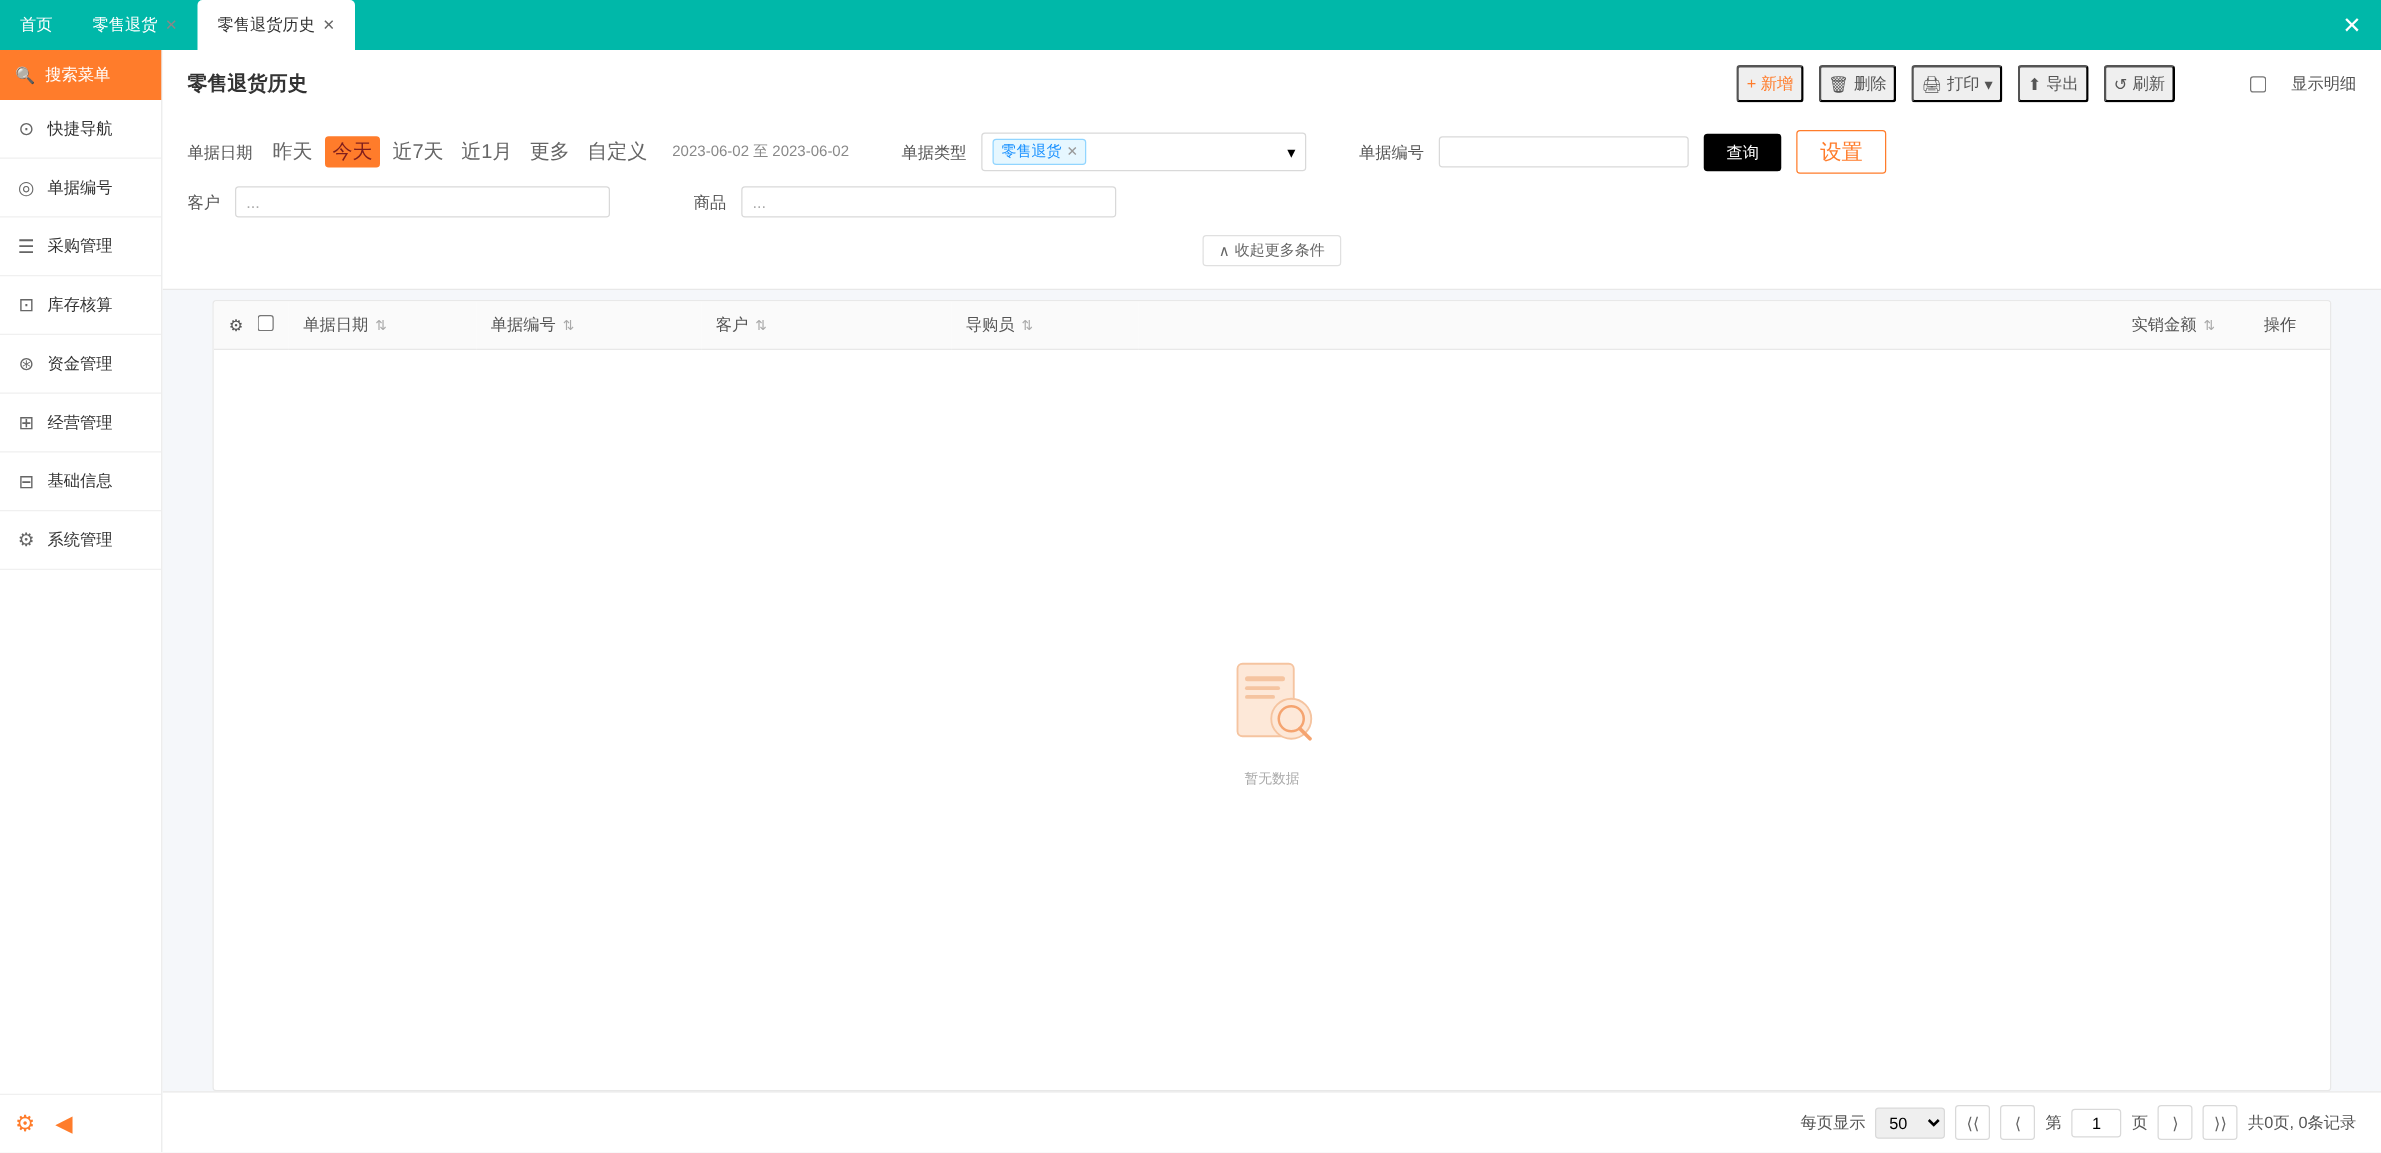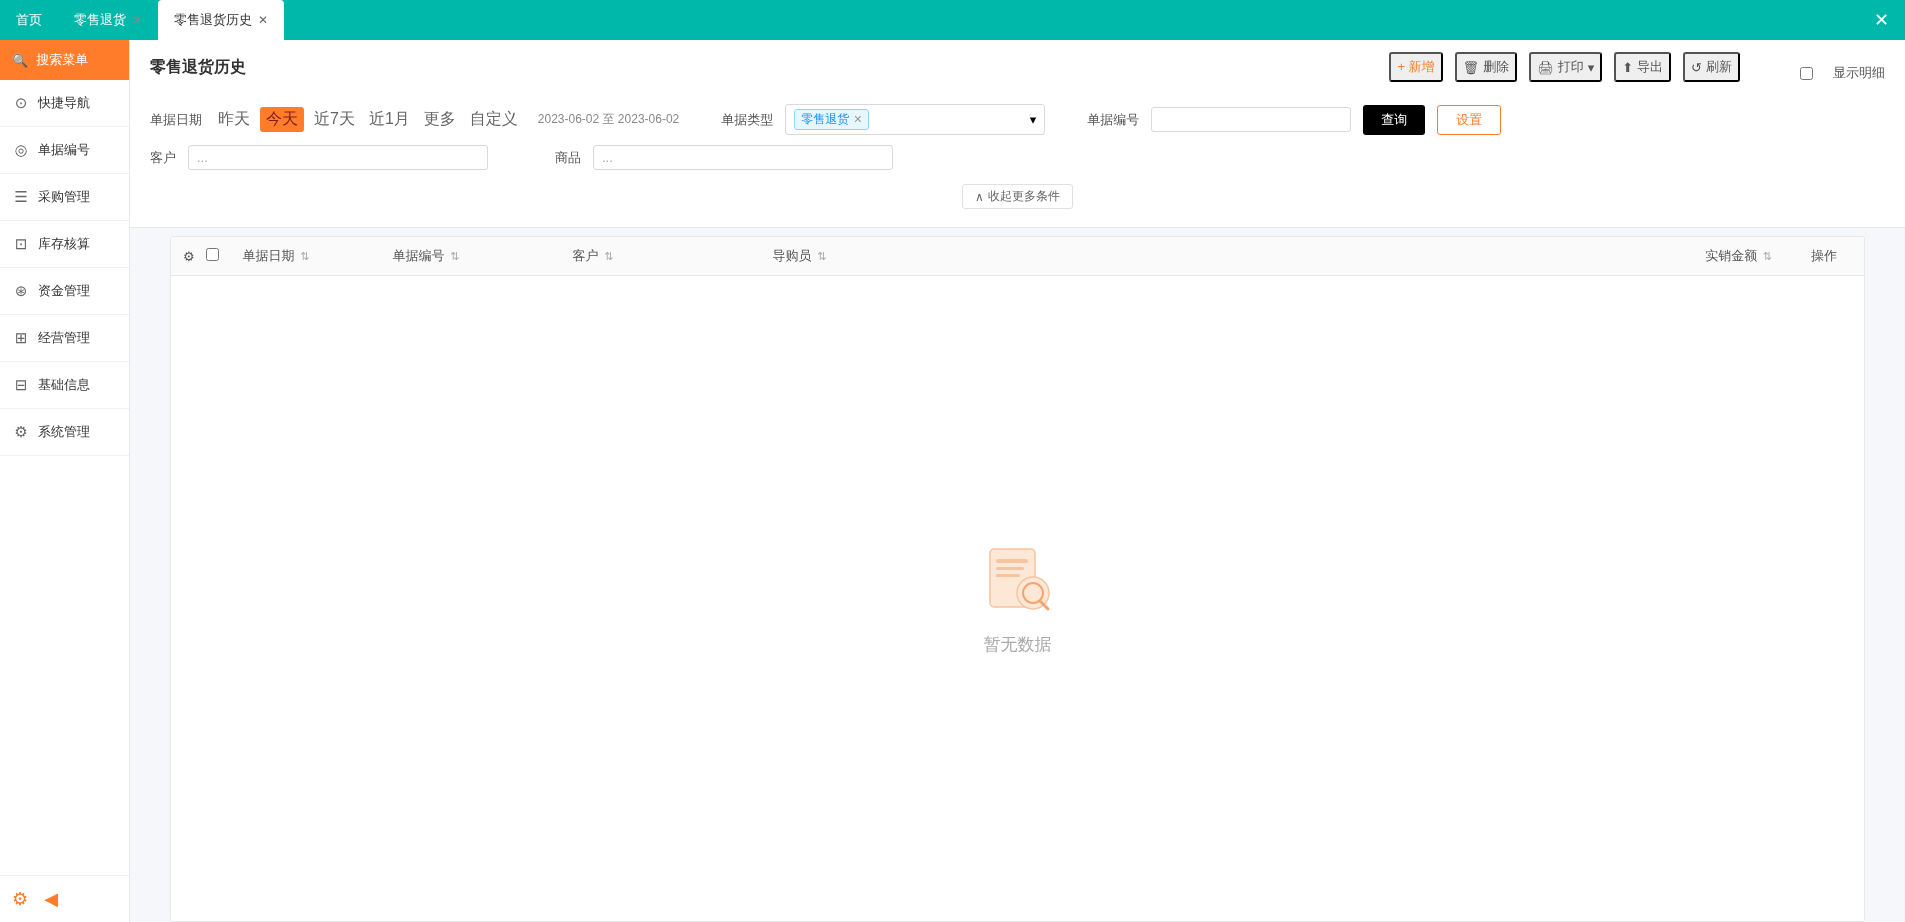--- a/index.html
+++ b/index.html
@@ -122,21 +122,21 @@
       justify-content: space-between;
       margin-bottom: 12px;
     }
     .page-title {
       font-size: 16px;
       font-weight: bold;
       color: #333;
     }
     .toolbar {
       display: flex;
-      align-items: flex-end;
+      align-items: center;
       gap: 12px;
     }
     .toolbar-btn {
       display: flex;
       align-items: center;
       gap: 4px;
       font-size: 13px;
       color: #555;
       cursor: pointer;
       padding: 4px 6px;
@@ -152,21 +152,21 @@
       border-radius: 3px;
       font-size: 13px;
       cursor: pointer;
     }
     .set-btn {
       background: #fff;
       color: #ff7c2b;
       border: 1px solid #ff7c2b;
       padding: 5px 18px;
       border-radius: 3px;
-      font-size: 13px;
+      font-size: 17px;
       cursor: pointer;
     }
     .show-detail-check {
       display: flex;
       align-items: center;
       gap: 20px;
       font-size: 13px;
       color: #555;
       margin-left: 48px;
     }
@@ -308,21 +308,21 @@
       align-items: center;
       justify-content: center;
       padding: 40px;
     }
     .empty-icon {
       width: 80px;
       height: 80px;
       margin-bottom: 12px;
     }
     .empty-text {
-      font-size: 17px;
+      font-size: 11px;
       color: #aaa;
     }
 
     
     .pagination-bar {
       display: flex;
       align-items: center;
       justify-content: flex-end;
       padding: 10px 20px;
       background: #fff;
@@ -565,15 +565,32 @@
             <rect x="18" y="33" width="24" height="3" rx="1.5" fill="#f5c4a0"></rect>
             <circle cx="55" cy="52" r="16" fill="#fde8d8" stroke="#f5c4a0" stroke-width="1.5"></circle>
             <circle cx="55" cy="52" r="10" fill="none" stroke="#f5a470" stroke-width="2"></circle>
             <line x1="62" y1="60" x2="70" y2="68" stroke="#f5a470" stroke-width="3" stroke-linecap="round"></line>
           </svg>
           <span class="empty-text">暂无数据</span>
         </div>
       </div>
     </div>
 
+    <div class="pagination-bar">
+      <span>每页显示</span>
+      <select class="page-size-select">
+        <option>50</option>
+        <option>20</option>
+        <option>100</option>
+        <option>200</option>
+      </select>
+      <div class="page-nav-btn">⟨⟨</div>
+      <div class="page-nav-btn">⟨</div>
+      <span>第</span>
+      <input class="page-input" type="text" value="1" style="">
+      <span>页</span>
+      <div class="page-nav-btn">⟩</div>
+      <div class="page-nav-btn">⟩⟩</div>
+      <span>共0页, 0条记录</span>
+    </div>
 
   </div>
 </div>
 
 </body></html>

